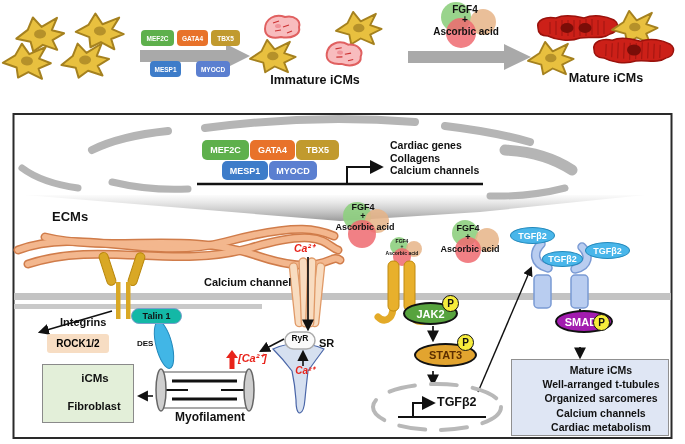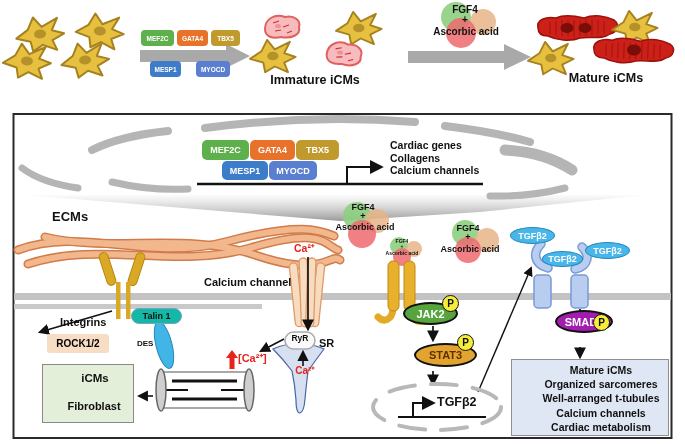--- a/index.html
+++ b/index.html
@@ -1,21 +1,21 @@
 <!DOCTYPE html>
 <html><head>
 <meta charset="utf-8">
 <style>
   html,body{margin:0;padding:0;background:#fff;}
   .canvas{position:relative;width:685px;height:444px;background:#fff;
           font-family:"Liberation Sans",sans-serif;overflow:hidden;}
   svg.art{position:absolute;left:0;top:0;z-index:1;}
   .lbl{position:absolute;font-weight:bold;color:#111;white-space:nowrap;z-index:5;line-height:1.1;}
   .ctr{text-align:center;}
-  .red{color:#e8231a;}
+  .red{color:#e8231a;font-style:italic;}
   .chip{position:absolute;color:#fff;font-weight:bold;display:flex;align-items:center;
         justify-content:center;border-radius:4px;z-index:5;box-sizing:border-box;white-space:nowrap;}
   .ell{position:absolute;display:flex;align-items:center;justify-content:center;border-radius:50%;
        font-weight:bold;border:2px solid #111;z-index:5;box-sizing:border-box;white-space:nowrap;}
   .pbadge{position:absolute;width:17px;height:17px;border-radius:50%;background:#f6ec3c;
        border:1.5px solid #111;color:#111;font-weight:bold;font-size:10px;display:flex;
        align-items:center;justify-content:center;z-index:6;box-sizing:border-box;}
   .pill{position:absolute;background:#14b8a6;border:1.5px solid #7aa0cc;border-radius:9px;
        display:flex;align-items:center;justify-content:center;font-weight:bold;color:#111;
        z-index:5;box-sizing:border-box;}
@@ -235,20 +235,21 @@
 
 <div class="box" style="left:47px;top:334px;width:62px;height:19px;background:#f7ddc3;border-radius:3px;
      display:flex;align-items:center;justify-content:center;font-weight:bold;font-size:10px;">ROCK1/2</div>
 <div class="pill" style="left:131px;top:308px;width:51px;height:16px;font-size:9px;">Talin 1</div>
 <div class="lbl" style="left:137px;top:340px;font-size:8px;">DES</div>
 
 <div class="box" style="left:42px;top:364px;width:92px;height:59px;background:#e3efd9;border:1px solid #8a8a8a;"></div>
 <div class="lbl ctr" style="left:72px;top:372px;width:46px;font-size:11.5px;">iCMs</div>
 <div class="lbl ctr" style="left:62px;top:400px;width:64px;font-size:11px;">Fibroblast</div>
 
+<div class="lbl ctr" style="left:155px;top:411px;width:110px;font-size:12px;">Myofilament</div>
 <div class="lbl red" style="left:238px;top:352px;font-size:11px;">[Ca²⁺]</div>
 <div class="lbl ctr" style="left:286px;top:334px;width:28px;font-size:8.5px;">RyR</div>
 <div class="lbl" style="left:319px;top:337px;font-size:11px;">SR</div>
 <div class="lbl red ctr" style="left:291px;top:365px;width:28px;font-size:10px;">Ca²⁺</div>
 
 <div class="lbl ctr" style="left:345px;top:203px;width:36px;font-size:9px;">FGF4</div>
 <div class="lbl ctr" style="left:345px;top:212px;width:36px;font-size:9px;">+</div>
 <div class="lbl ctr" style="left:333px;top:223px;width:64px;font-size:9px;">Ascorbic acid</div>
 <div class="lbl ctr" style="left:450px;top:224px;width:36px;font-size:9px;">FGF4</div>
 <div class="lbl ctr" style="left:450px;top:233px;width:36px;font-size:9px;">+</div>
@@ -266,19 +267,19 @@
 <div class="ell" style="left:510px;top:227px;width:45px;height:17px;background:#49b6ea;border:1px solid #2288bb;color:#fff;font-size:9px;">TGFβ2</div>
 <div class="ell" style="left:585px;top:242px;width:45px;height:17px;background:#49b6ea;border:1px solid #2288bb;color:#fff;font-size:9px;">TGFβ2</div>
 <div class="ell" style="left:542px;top:251px;width:41px;height:16px;background:#49b6ea;border:1px solid #2288bb;color:#fff;font-size:9px;">TGFβ2</div>
 
 <div class="ell" style="left:555px;top:310px;width:58px;height:23px;background:#a21caf;color:#fff;font-size:11px;">SMAD3</div>
 <div class="pbadge" style="left:593px;top:314px;">P</div>
 
 <div class="box" style="left:511px;top:359px;width:158px;height:77px;background:#dfe6f4;border:1.5px solid #909090;"></div>
 <div class="lbl ctr" style="left:536px;top:363px;width:130px;font-size:10.5px;line-height:14.2px;">
   <div>Mature iCMs</div>
+  <div>Well-arranged t-tubules</div>
   <div>Organized sarcomeres</div>
-  <div>Well-arranged t-tubules</div>
   <div>Calcium channels</div>
   <div>Cardiac metabolism</div>
 </div>
 
 </div>
 
 </body></html>

